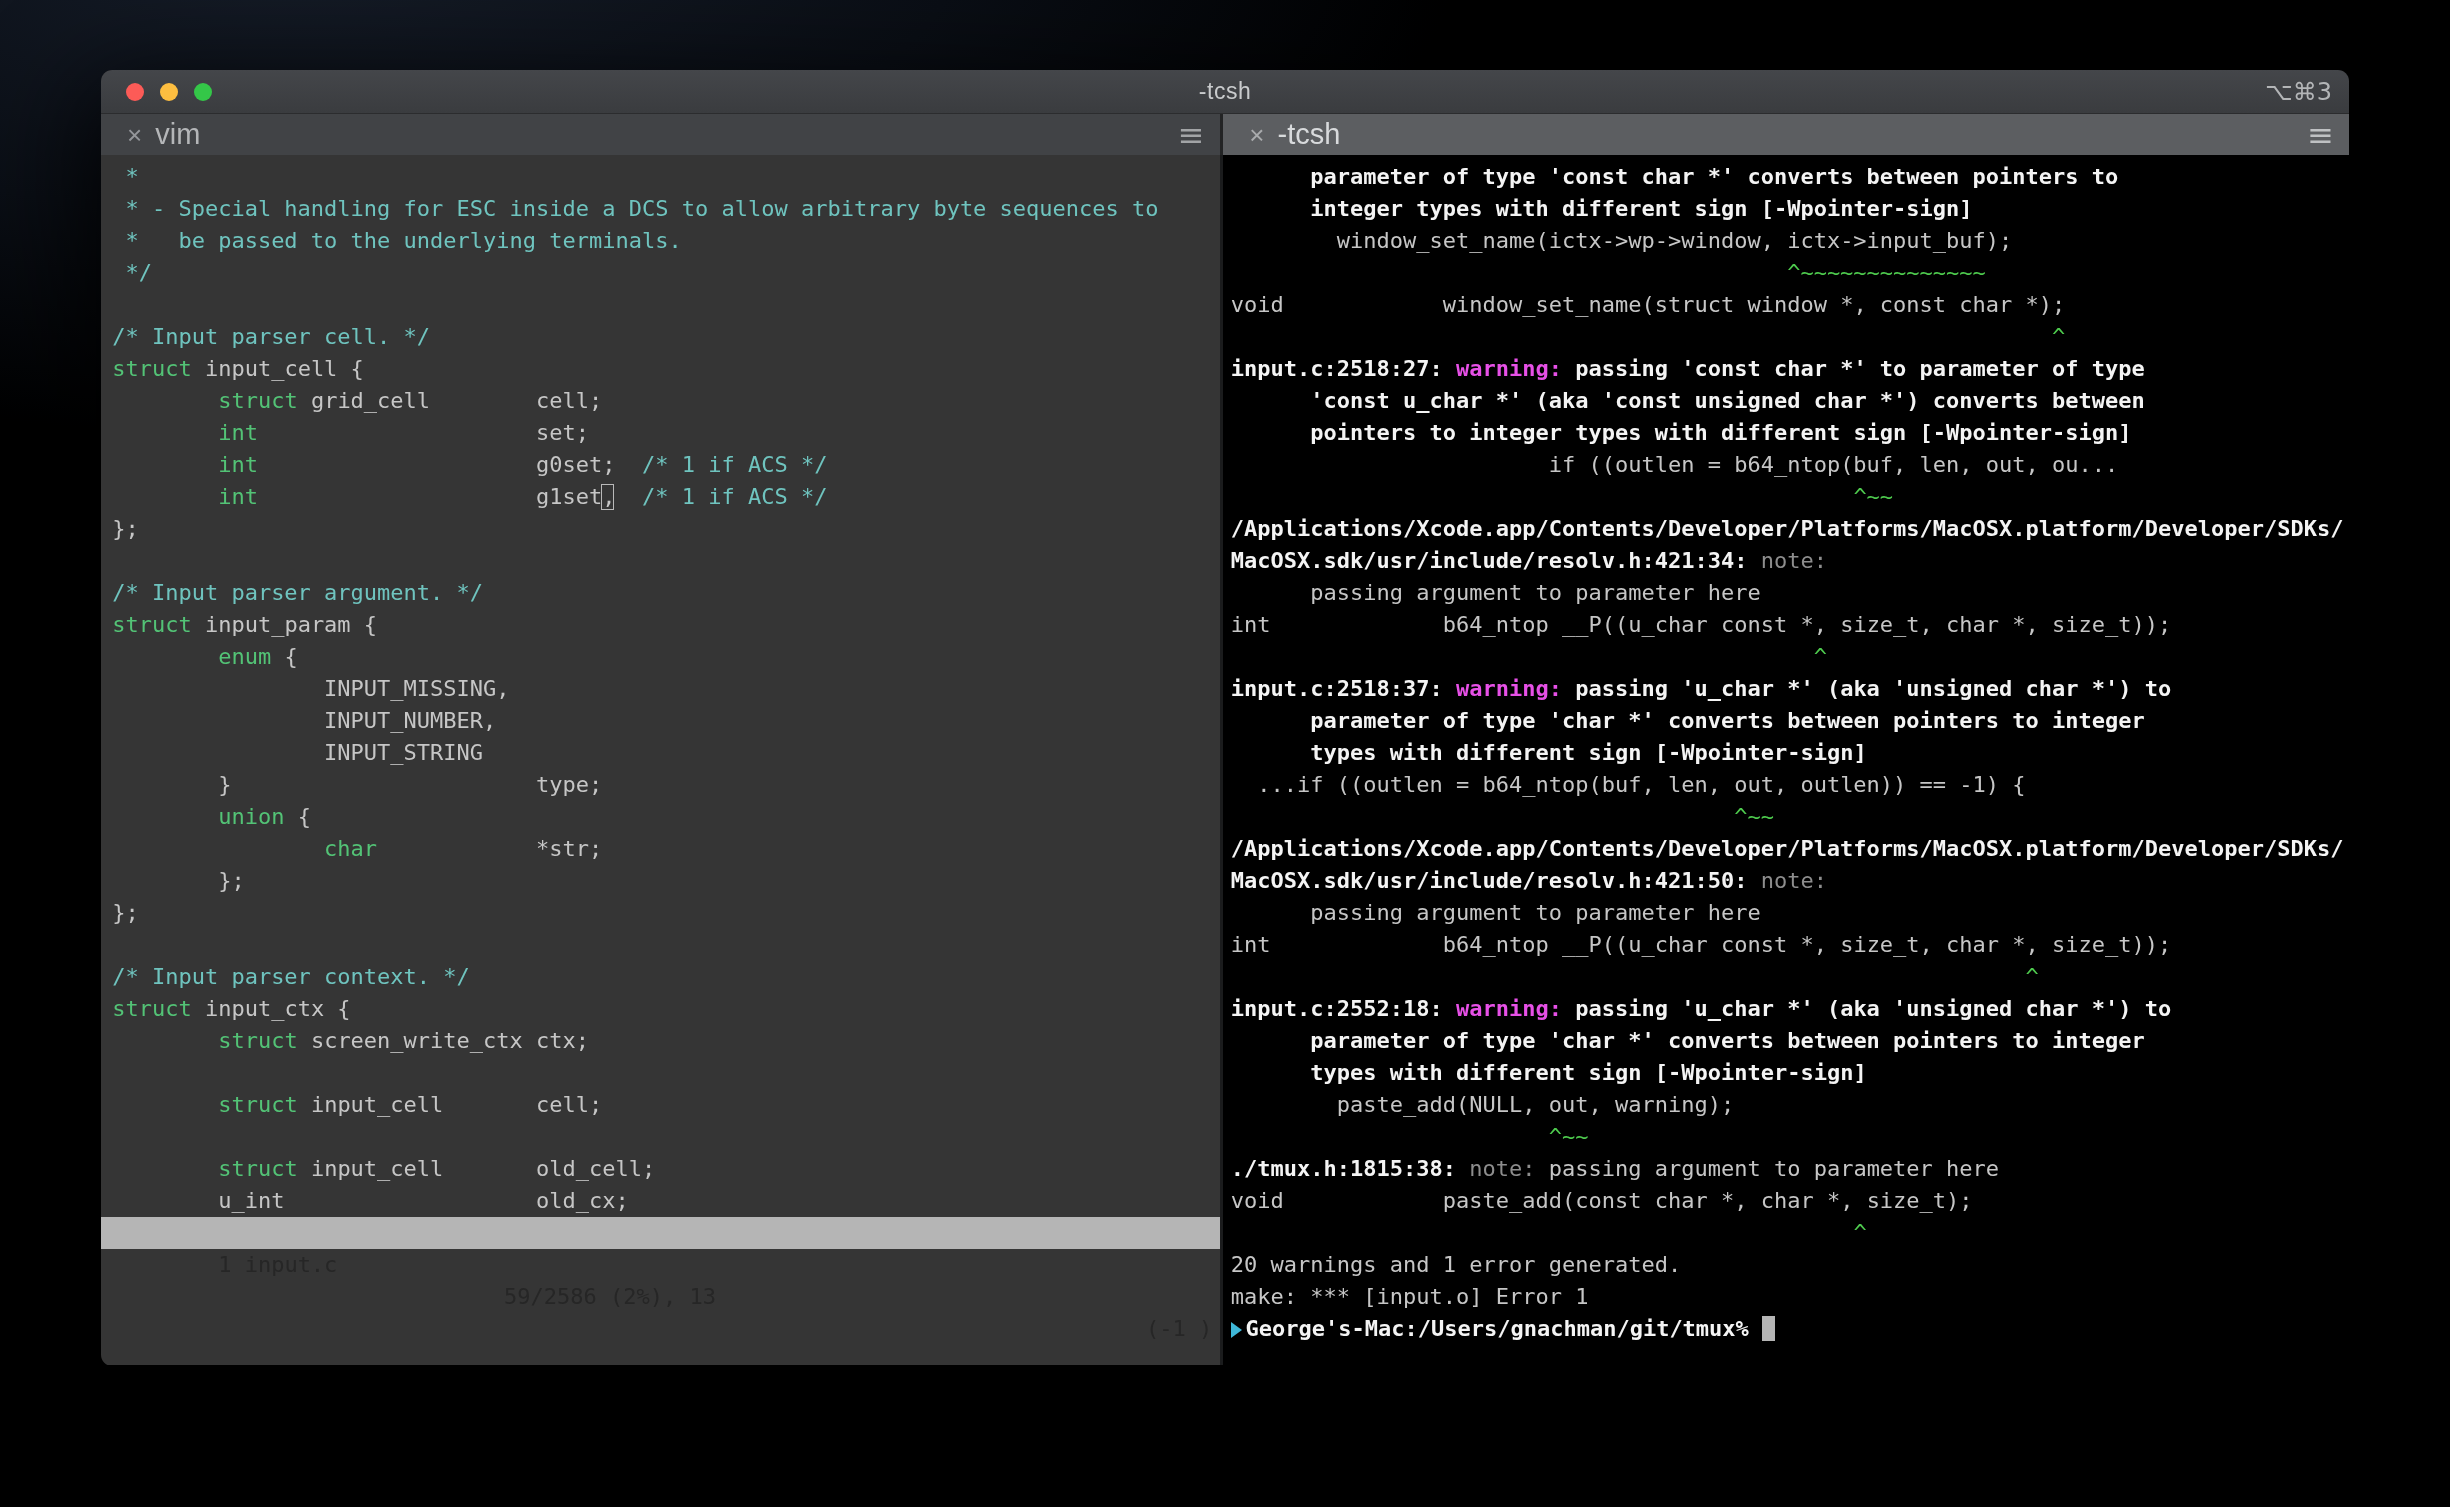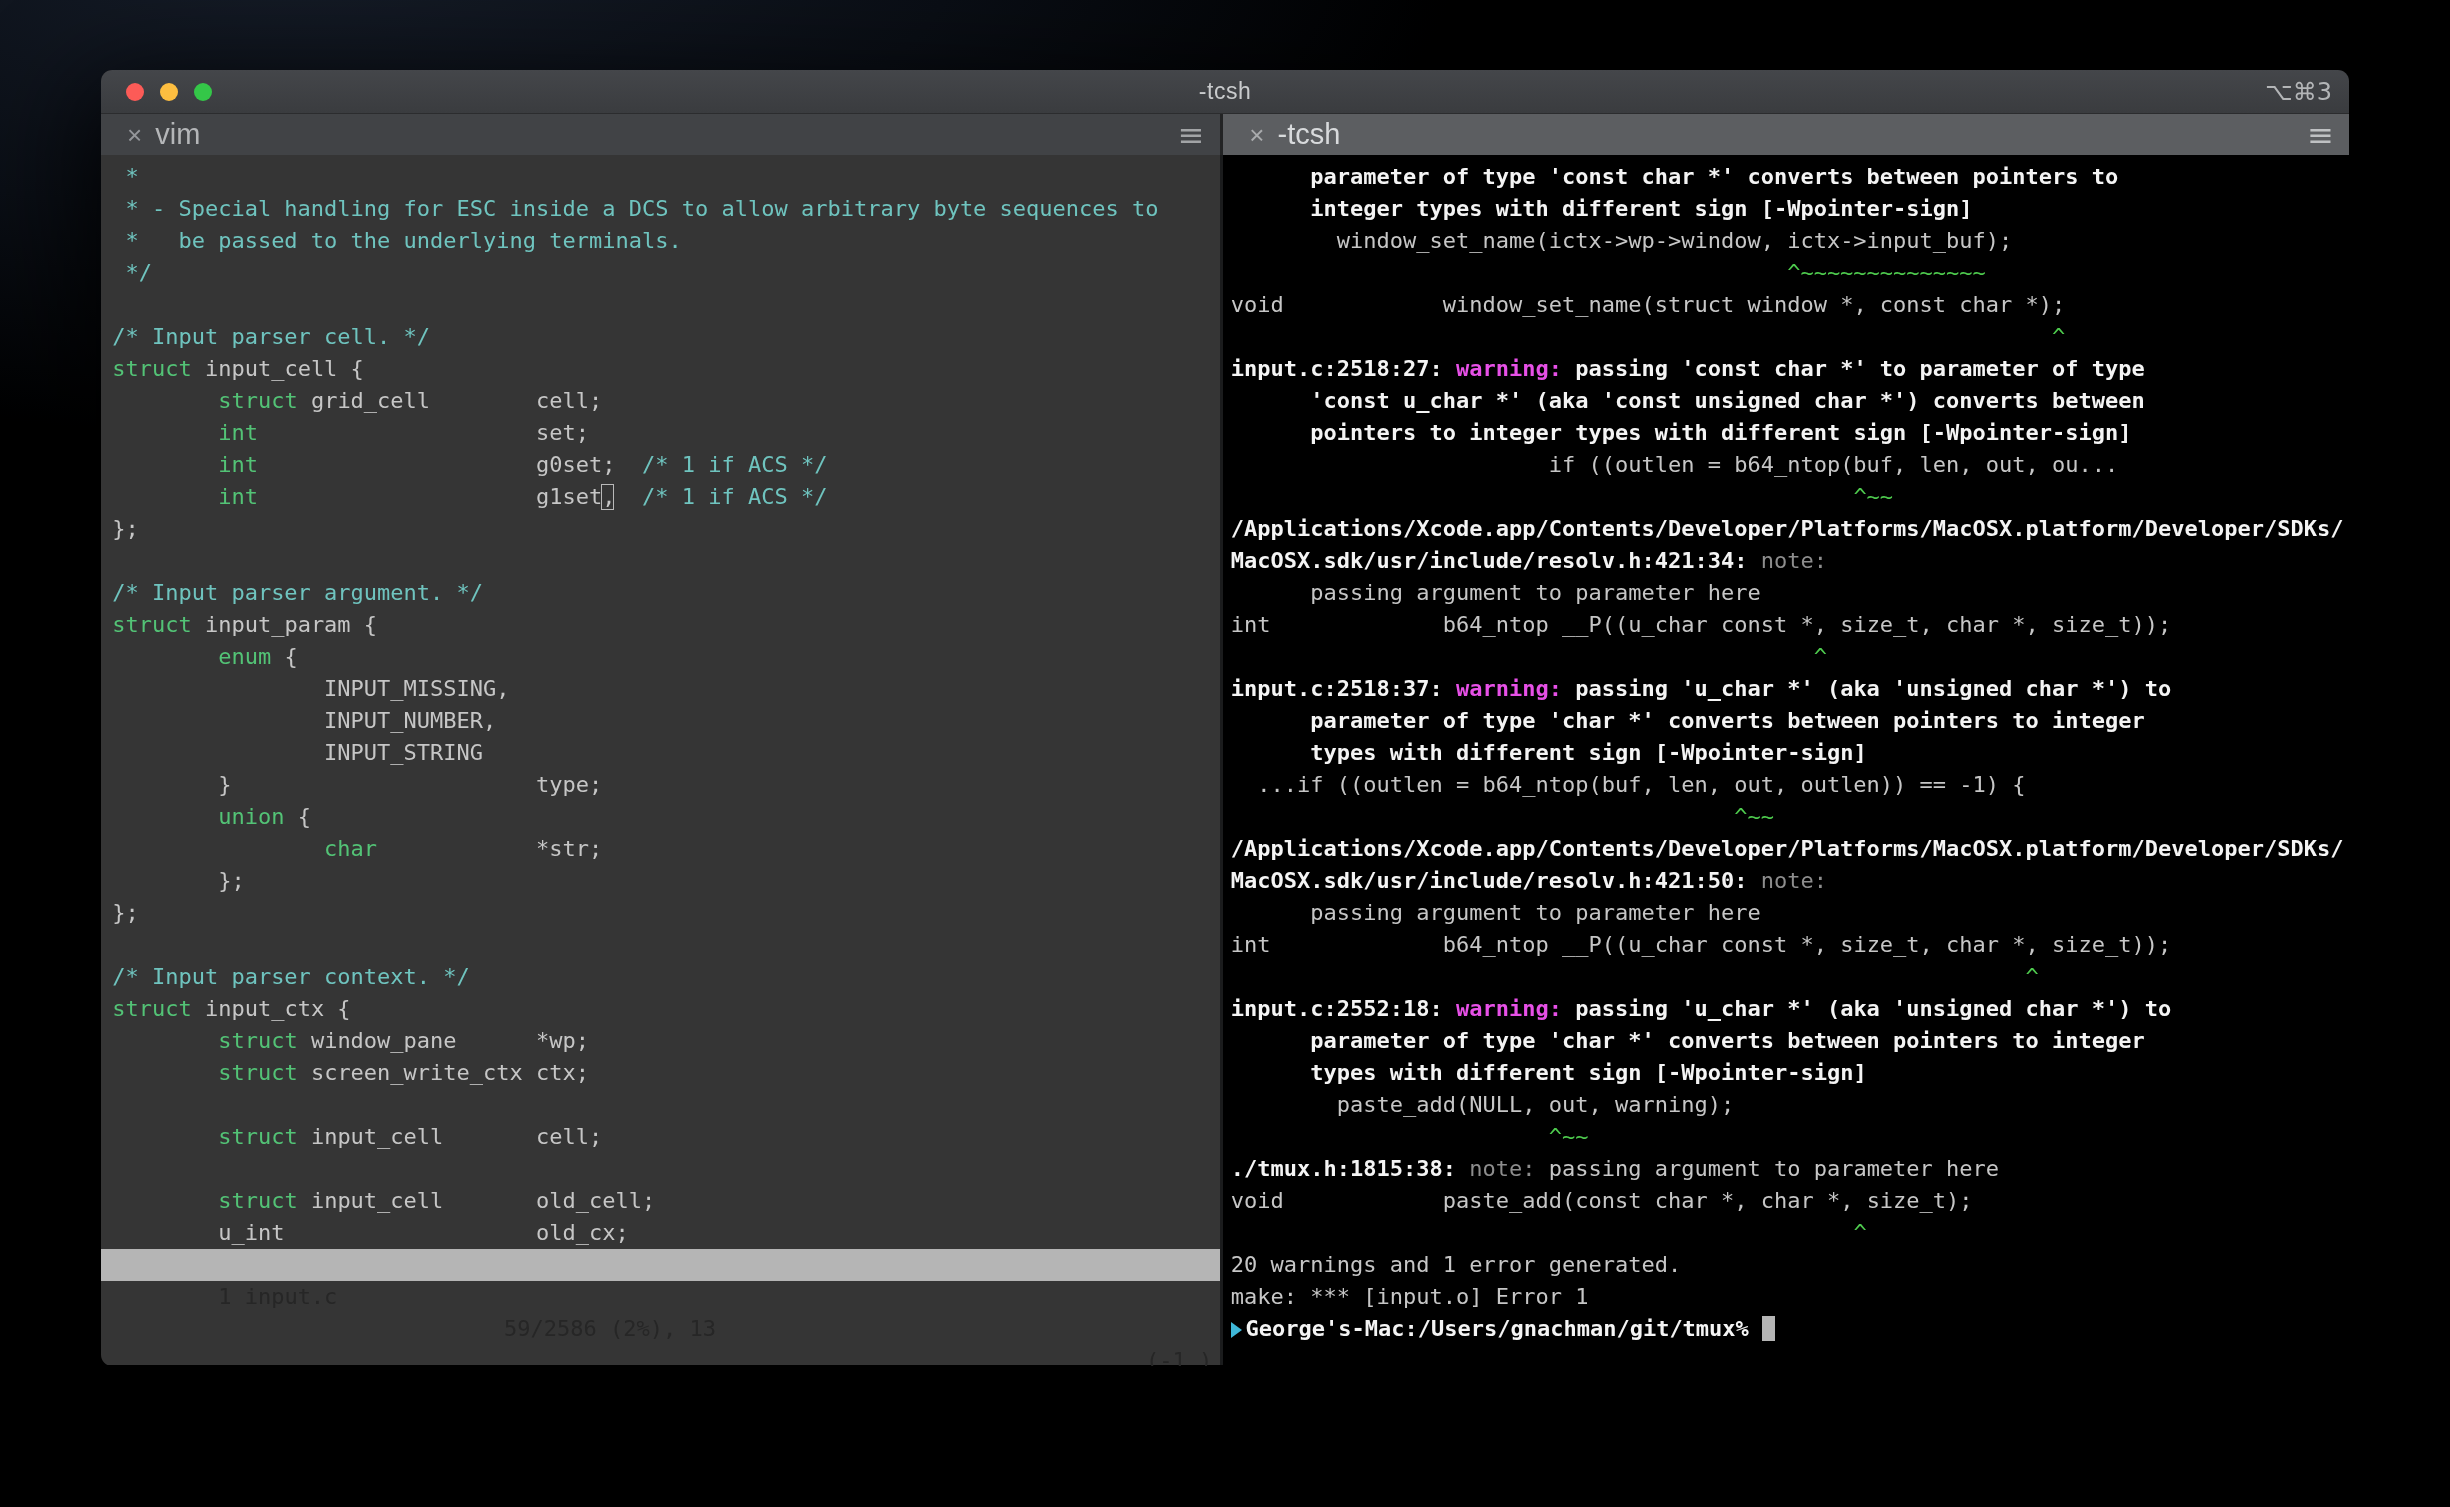--- a/index.html
+++ b/index.html
@@ -136,21 +136,20 @@
           <div class="trow"><span>                </span><span class="seg-fg">INPUT_NUMBER,</span></div>
           <div class="trow"><span>                </span><span class="seg-fg">INPUT_STRING</span></div>
           <div class="trow"><span>        </span><span class="seg-fg">}</span><span>                       </span><span class="seg-fg">type;</span></div>
           <div class="trow"><span>        </span><span class="seg-kw">union</span><span class="seg-fg"> {</span></div>
           <div class="trow"><span>                </span><span class="seg-kw">char</span><span>            </span><span class="seg-fg">*str;</span></div>
           <div class="trow"><span>        </span><span class="seg-fg">};</span></div>
           <div class="trow"><span class="seg-fg">};</span></div>
           <div class="trow"></div>
           <div class="trow"><span class="seg-com">/* Input parser context. */</span></div>
           <div class="trow"><span class="seg-kw">struct</span><span class="seg-fg"> input_ctx {</span></div>
-          <div class="trow"><span>        </span><span class="seg-kw">struct</span><span class="seg-fg"> window_pane</span><span>      </span><span class="seg-fg">*wp;</span></div>
           <div class="trow"><span>        </span><span class="seg-kw">struct</span><span class="seg-fg"> screen_write_ctx ctx;</span></div>
           <div class="trow"></div>
           <div class="trow"><span>        </span><span class="seg-kw">struct</span><span class="seg-fg"> input_cell</span><span>       </span><span class="seg-fg">cell;</span></div>
           <div class="trow"></div>
           <div class="trow"><span>        </span><span class="seg-kw">struct</span><span class="seg-fg"> input_cell</span><span>       </span><span class="seg-fg">old_cell;</span></div>
           <div class="trow"><span>        </span><span class="seg-fg">u_int</span><span>                   </span><span class="seg-fg">old_cx;</span></div>
         </div>
       <div class="trow statusline">
         <span class="st-file">1 input.c</span>
         <span class="st-pos">59/2586 (2%), 13</span>

